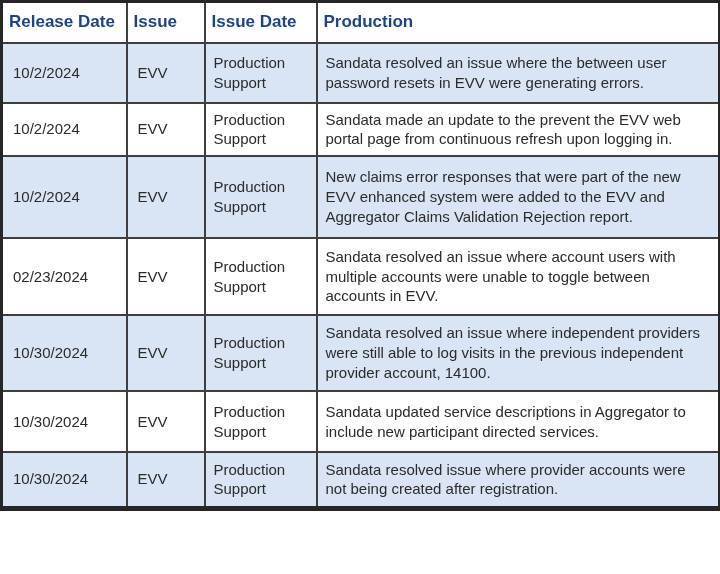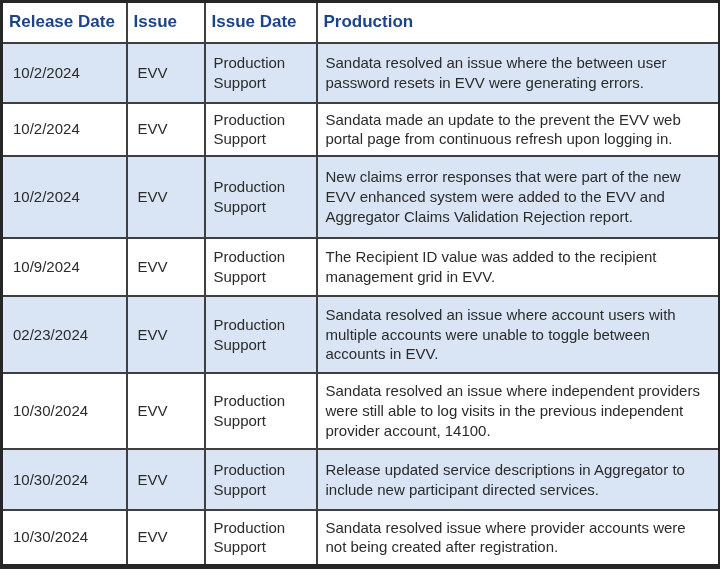--- a/index.html
+++ b/index.html
@@ -99,43 +99,37 @@
           <td class="col-system">EVV</td>
           <td class="col-issue">Production Support</td>
           <td class="col-desc">Sandata made an update to the prevent the EVV web portal page from continuous refresh upon logging in.</td>
         </tr>
         <tr class="row-3">
           <td class="col-date">10/2/2024</td>
           <td class="col-system">EVV</td>
           <td class="col-issue">Production Support</td>
           <td class="col-desc">New claims error responses that were part of the new EVV enhanced system were added to the EVV and Aggregator Claims Validation Rejection report.</td>
         </tr>
-        <tr class="row-4">
-          <td class="col-date">10/9/2024</td>
-          <td class="col-system">EVV</td>
-          <td class="col-issue">Production Support</td>
-          <td class="col-desc">The Recipient ID value was added to the recipient management grid in EVV.</td>
-        </tr>
         <tr class="row-5">
           <td class="col-date">02/23/2024</td>
           <td class="col-system">EVV</td>
           <td class="col-issue">Production Support</td>
           <td class="col-desc">Sandata resolved an issue where account users with multiple accounts were unable to toggle between accounts in EVV.</td>
         </tr>
         <tr class="row-6">
           <td class="col-date">10/30/2024</td>
           <td class="col-system">EVV</td>
           <td class="col-issue">Production Support</td>
           <td class="col-desc">Sandata resolved an issue where independent providers were still able to log visits in the previous independent provider account, 14100.</td>
         </tr>
         <tr class="row-7">
           <td class="col-date">10/30/2024</td>
           <td class="col-system">EVV</td>
           <td class="col-issue">Production Support</td>
-          <td class="col-desc">Release updated service descriptions in Aggregator to include new participant directed services.</td>
+          <td class="col-desc">Sandata updated service descriptions in Aggregator to include new participant directed services.</td>
         </tr>
         <tr class="row-8">
           <td class="col-date">10/30/2024</td>
           <td class="col-system">EVV</td>
           <td class="col-issue">Production Support</td>
           <td class="col-desc">Sandata resolved issue where provider accounts were not being created after registration.</td>
         </tr>
       </tbody>
   </table>
 </div>

